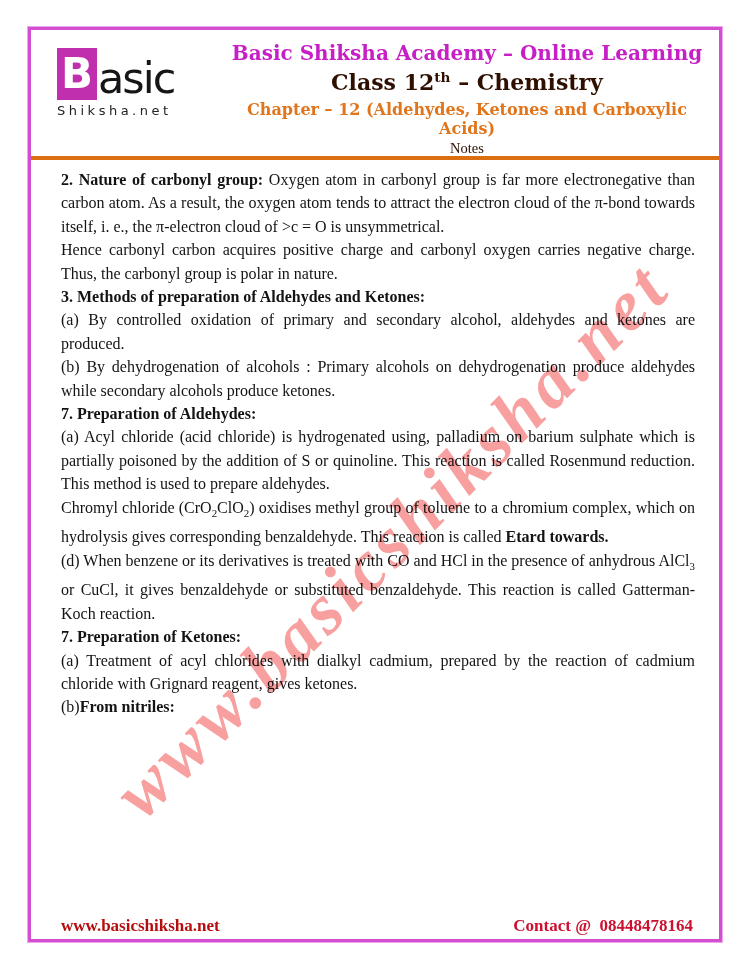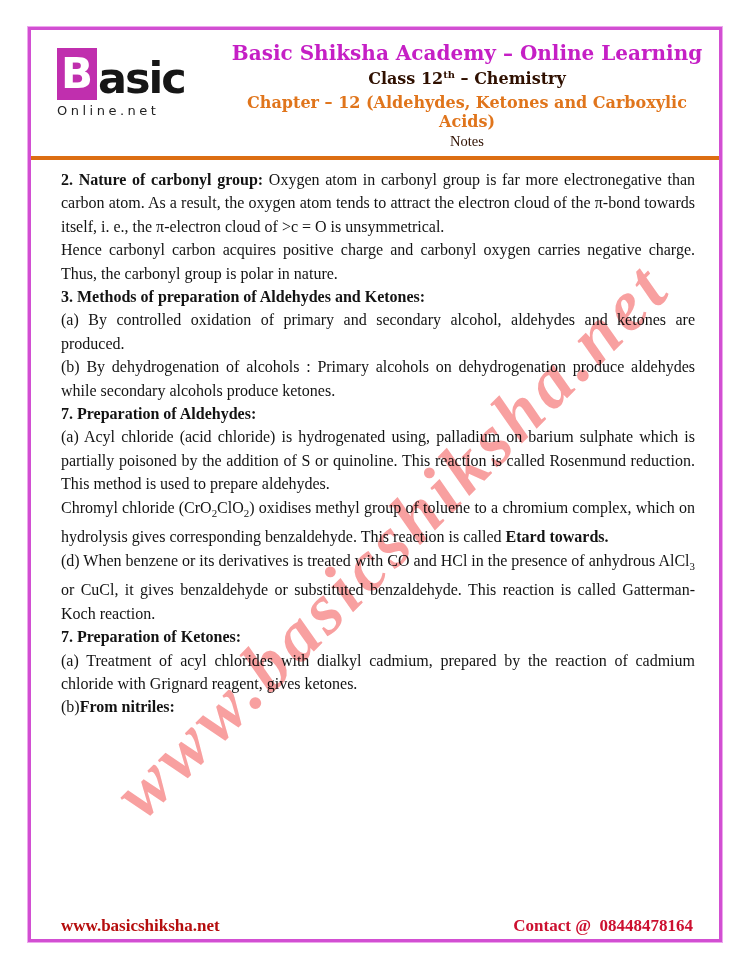--- a/index.html
+++ b/index.html
@@ -16,30 +16,30 @@
   
   .header{display:flex;align-items:flex-start;height:124px;}
   .logo{width:172px;padding:18px 0 0 26px;flex:none;}
   .logo-row{display:flex;align-items:flex-end;line-height:1;}
   .logo-b{
     display:inline-flex;align-items:center;justify-content:center;
     width:40px;height:52px;background:var(--logo_magenta);color:#ffffff;
     font-family:"DejaVu Sans", sans-serif;font-weight:bold;font-size:42px;
   }
   .logo-asic{
-    font-family:"DejaVu Sans", sans-serif;font-weight:bold;color:#161616;
+    font-family:"DejaVu Sans", sans-serif;font-weight:normal;color:#161616;
     font-size:43px;letter-spacing:-2px;margin-left:1px;
   }
   .logo-sub{
     font-family:"DejaVu Sans", sans-serif;color:#222;
     font-size:13px;letter-spacing:3.5px;margin-top:3px;
   }
   .titles{flex:1;text-align:center;padding:12px 14px 0 0;font-family:"DejaVu Serif", serif;}
   .t1{color:var(--magenta);font-weight:bold;font-size:20px;line-height:1.15;}
-  .t2{color:var(--dark_title);font-weight:bold;font-size:16px;margin-top:5px;line-height:1.1;}
+  .t2{color:var(--dark_title);font-weight:bold;font-size:22px;margin-top:5px;line-height:1.1;}
   .t2 sup{font-size:0.62em;}
   .t3{color:var(--orange);font-weight:bold;font-size:16px;margin-top:5px;line-height:1.2;}
   .t4{color:var(--dark_title);font-weight:normal;font-size:14.5px;margin-top:2px;font-family:"Liberation Serif",serif;}
   .divider{height:0;border-top:4px solid var(--orange_line);margin-top:2px;}
   
   .content{
     padding:8px 24px 0 30px;color:#131313;
     font-size:16px;line-height:23.4px;text-align:justify;
   }
   .content p{margin:0;}
@@ -68,21 +68,21 @@
 
 <div class="page">
   <div class="frame">
 
     <div class="header">
       <div class="logo">
         <div class="logo-row">
           <span class="logo-b">B</span>
           <span class="logo-asic">asic</span>
         </div>
-        <div class="logo-sub">Online.net</div>
+        <div class="logo-sub">Shiksha.net</div>
       </div>
       <div class="titles">
         <div class="t1">Basic Shiksha Academy – Online Learning</div>
         <div class="t2"><span>Class 12</span><sup>th</sup><span> – Chemistry</span></div>
         <div class="t3">Chapter – 12 (Aldehydes, Ketones and Carboxylic Acids)</div>
         <div class="t4">Notes</div>
       </div>
     </div>
 
     <div class="divider"></div>

